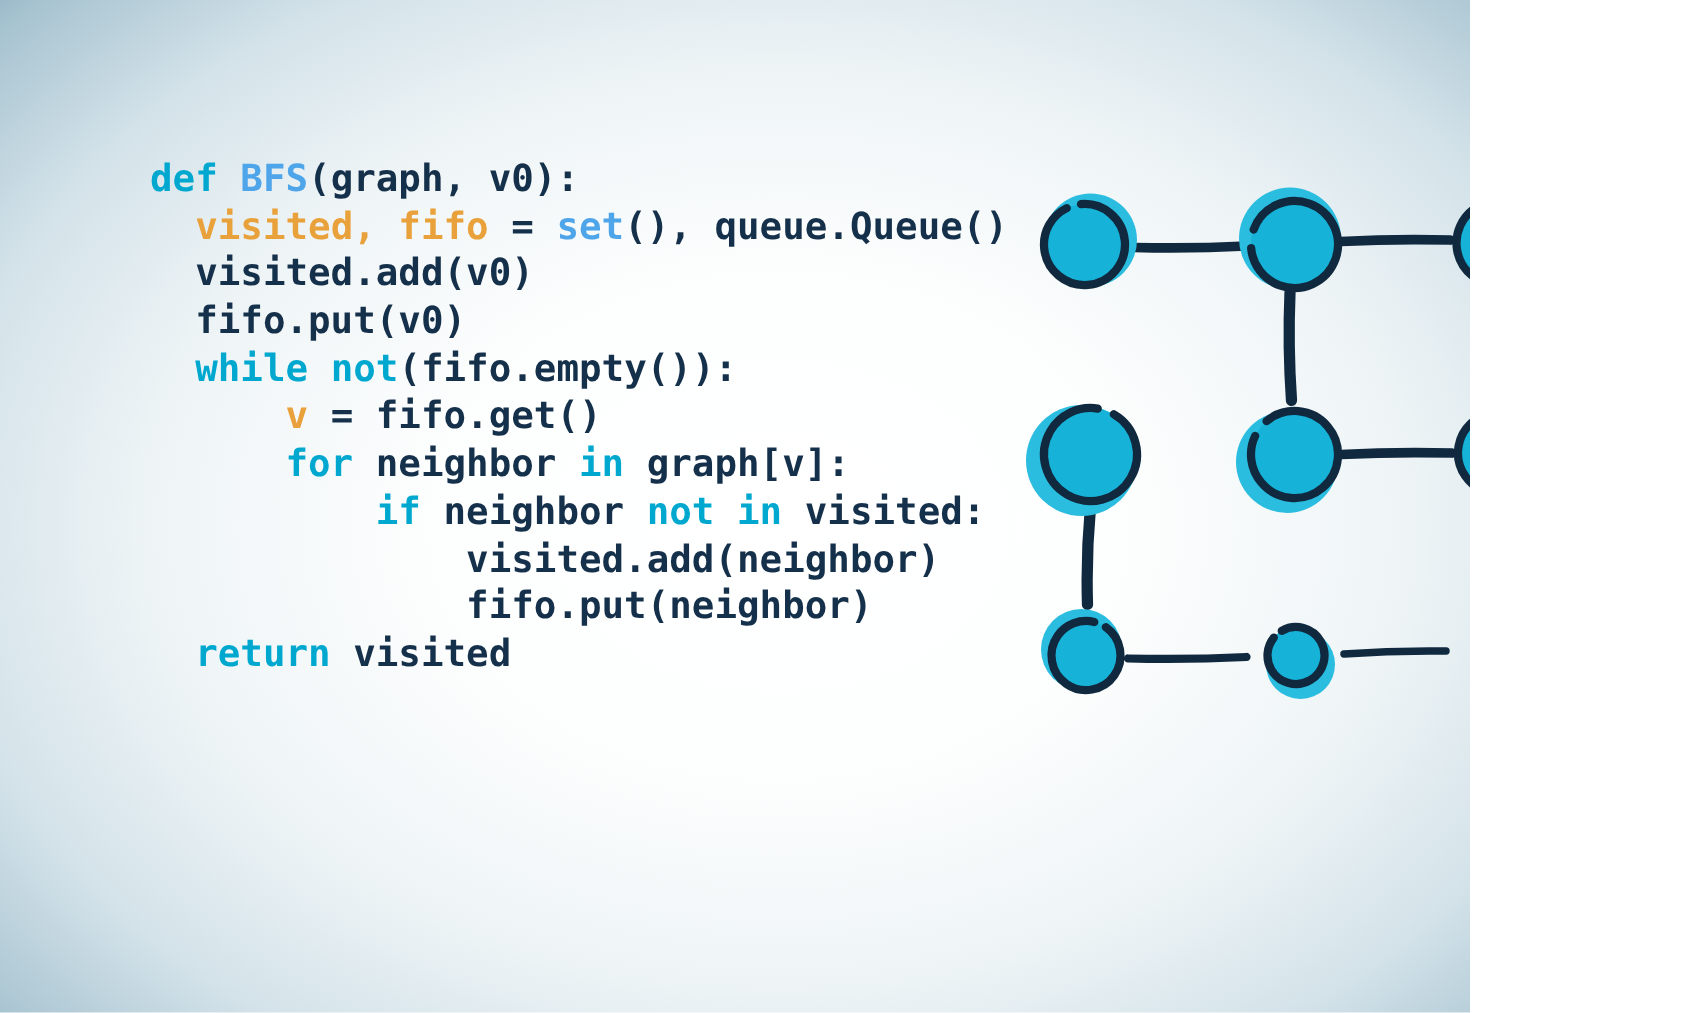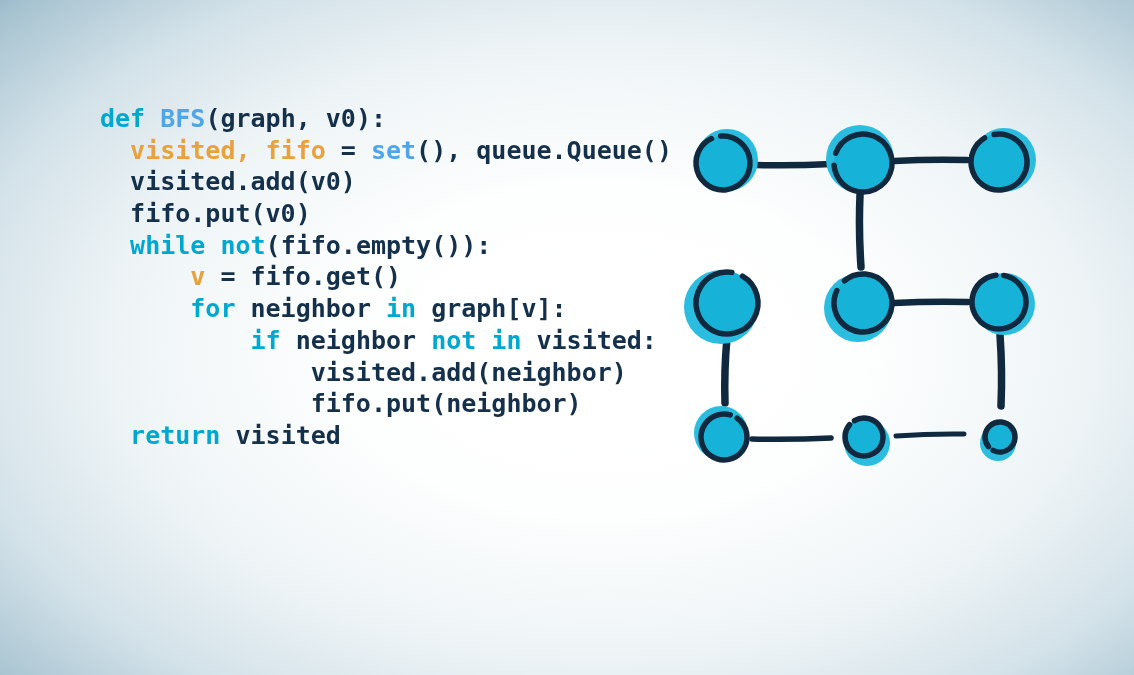--- a/index.html
+++ b/index.html
@@ -1,21 +1,21 @@
 <!DOCTYPE html>
 <html><head>
 <meta charset="utf-8">
 <style>
   html, body {
     margin: 0;
     padding: 0;
   }
   .stage {
     position: relative;
-    width: 1134px;
+    width: 980px;
     height: 675px;
     overflow: hidden;
     background:
       radial-gradient(ellipse 78% 82% at 53% 52%,
         #ffffff 0%,
         #fdfefe 30%,
         #eef4f6 55%,
         #d3e2e9 74%,
         #a8c4d1 90%,
         #7ca4b8 100%);

